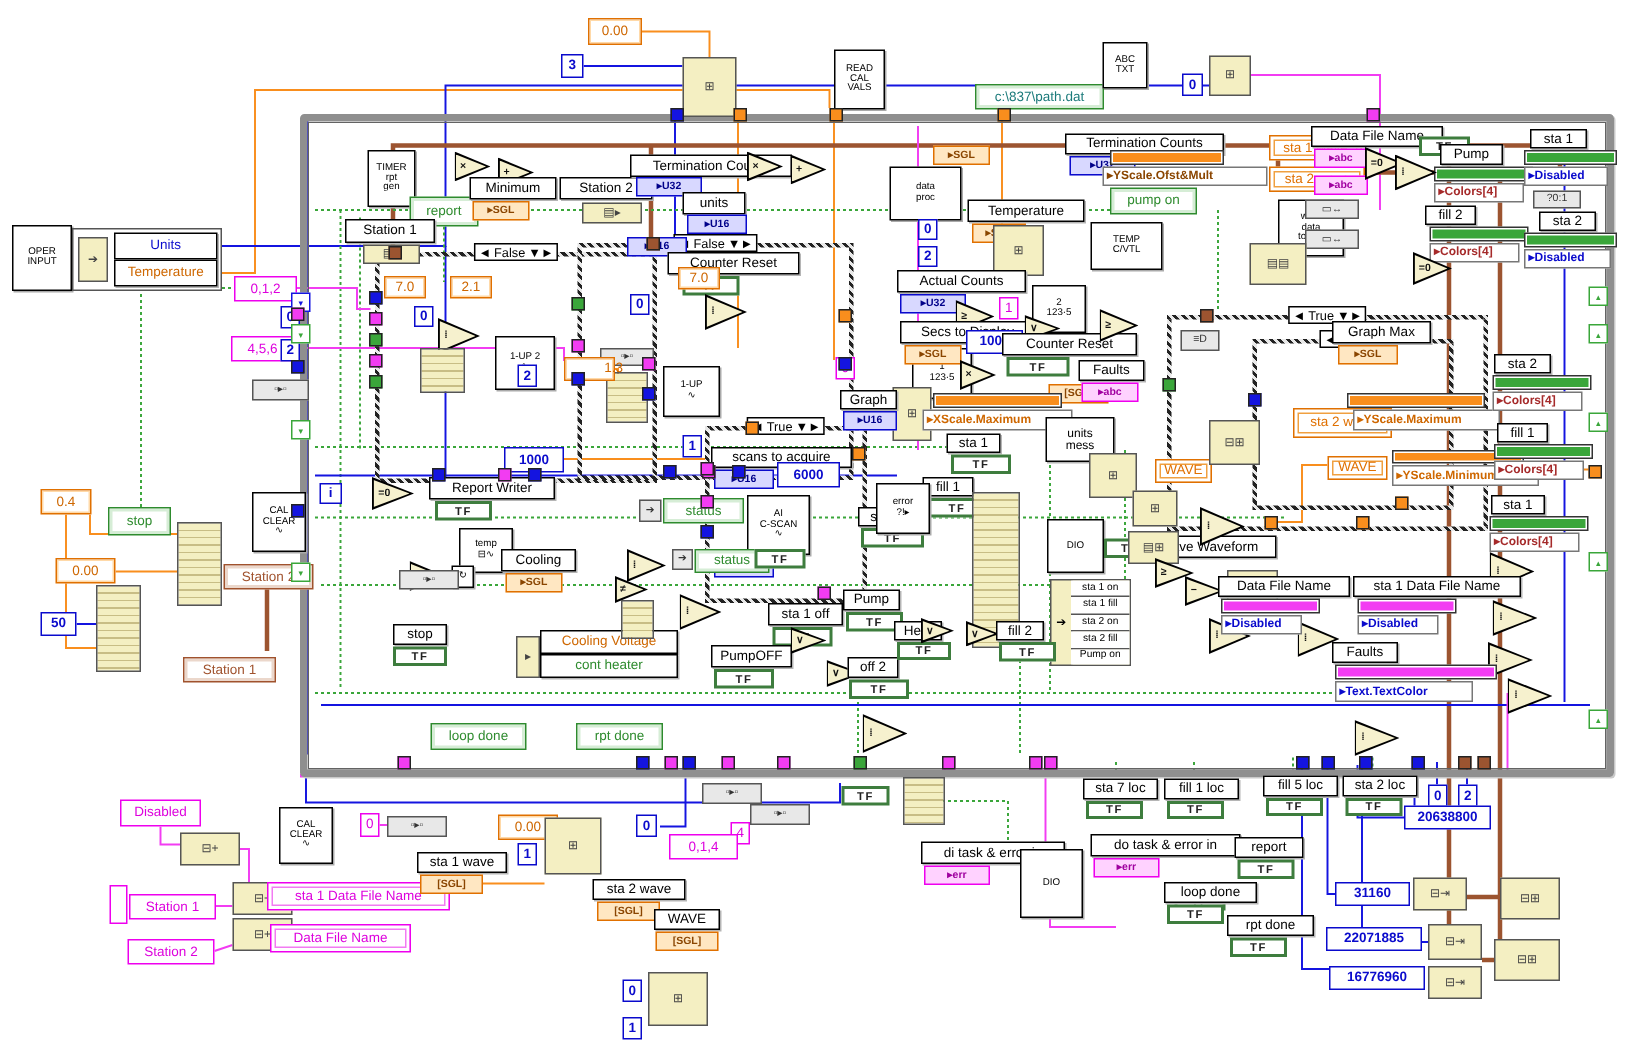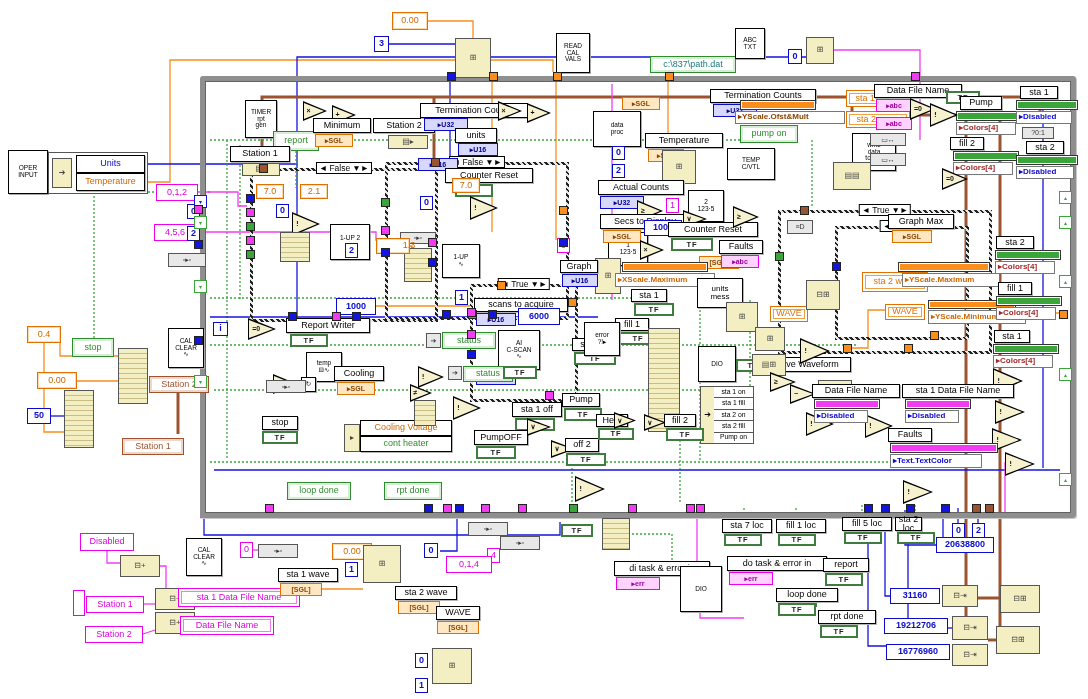--- a/index.html
+++ b/index.html
@@ -576,21 +576,21 @@
       </div>
       <div class="nd plb" style="left: 890px; top: 454px; width: 92px; height: 14px; color: rgb(10, 10, 204);">▸Text.TextColor</div>
       <div class="nd tf" style="left: 561px; top: 524px; width: 32px; height: 13px;">TF</div>
       <div class="nd stk" style="left: 602px; top: 518px; width: 28px; height: 32px;"></div>
       <div class="nd lbl" style="left: 722px; top: 519px; width: 50px; height: 14px;">sta 7 loc</div>
       <div class="nd tf" style="left: 724px; top: 534px; width: 38px; height: 12px;">TF</div>
       <div class="nd lbl" style="left: 776px; top: 519px; width: 50px; height: 14px;">fill 1 loc</div>
       <div class="nd tf" style="left: 778px; top: 534px; width: 38px; height: 12px;">TF</div>
       <div class="nd lbl" style="left: 842px; top: 517px; width: 50px; height: 14px;">fill 5 loc</div>
       <div class="nd tf" style="left: 844px; top: 532px; width: 38px; height: 12px;">TF</div>
-      <div class="nd lbl" style="left: 895px; top: 517px; width: 27px; height: 14px;">sta 2 loc</div>
+      <div class="nd lbl" style="left: 895px; top: 517px; width: 50px; height: 14px;">sta 2 loc</div>
       <div class="nd tf" style="left: 897px; top: 532px; width: 38px; height: 12px;">TF</div>
       <div class="nd bl" style="left: 952px; top: 523px; width: 13px; height: 15px;">0</div>
       <div class="nd bl" style="left: 972px; top: 523px; width: 13px; height: 15px;">2</div>
       <div class="nd bl" style="left: 936px; top: 537px; width: 58px; height: 16px;">20638800</div>
       <div class="nd lbl" style="left: 614px; top: 561px; width: 96px; height: 15px;">di task &amp; error in</div>
       <div class="nd loc p" style="left: 616px; top: 577px; width: 44px; height: 13px;">▸err</div>
       <div class="nd vi" style="left: 680px; top: 566px; width: 42px; height: 46px;">DIO</div>
       <div class="nd lbl" style="left: 727px; top: 556px; width: 100px; height: 15px;">do task &amp; error in</div>
       <div class="nd loc p" style="left: 729px; top: 572px; width: 44px; height: 13px;">▸err</div>
       <div class="nd tf" style="left: 783px; top: 594px; width: 34px; height: 13px;">TF</div>
@@ -626,21 +626,21 @@
       <div class="nd pk" style="left: 446px; top: 556px; width: 46px; height: 17px;">0,1,4</div>
       <div class="nd lbl" style="left: 395px; top: 586px; width: 62px; height: 14px;">sta 2 wave</div>
       <div class="nd loc o" style="left: 398px; top: 601px; width: 42px; height: 13px;">[SGL]</div>
       <div class="nd lbl" style="left: 436px; top: 606px; width: 44px; height: 14px;">WAVE</div>
       <div class="nd loc o" style="left: 437px; top: 621px; width: 42px; height: 13px;">[SGL]</div>
       <div class="nd ic" style="left: 432px; top: 648px; width: 40px; height: 36px;">⊞</div>
       <div class="nd bl" style="left: 415px; top: 653px; width: 13px; height: 15px;">0</div>
       <div class="nd bl" style="left: 415px; top: 678px; width: 13px; height: 15px;">1</div>
       <div class="nd bl" style="left: 890px; top: 588px; width: 50px; height: 16px;">31160</div>
       <div class="nd ic" style="left: 942px; top: 585px; width: 36px; height: 22px;">⊟⇥</div>
-      <div class="nd bl" style="left: 884px; top: 618px; width: 64px; height: 16px;">19212706</div>
+      <div class="nd bl" style="left: 884px; top: 618px; width: 64px; height: 16px;">22071885</div>
       <div class="nd ic" style="left: 952px; top: 616px; width: 36px; height: 24px;">⊟⇥</div>
       <div class="nd bl" style="left: 886px; top: 644px; width: 64px; height: 16px;">16776960</div>
       <div class="nd ic" style="left: 952px; top: 644px; width: 36px; height: 22px;">⊟⇥</div>
       <div class="nd ic" style="left: 1000px; top: 585px; width: 40px; height: 28px;">⊟⊞</div>
       <div class="nd ic" style="left: 996px; top: 626px; width: 44px; height: 28px;">⊟⊞</div>
       <div class="sq" style="left: 447px; top: 72px; width: 7px; height: 7px; background: rgb(20, 20, 224); color: rgb(20, 20, 224); border-color: rgb(34, 34, 34);"></div>
       <div class="sq" style="left: 489px; top: 72px; width: 7px; height: 7px; background: rgb(249, 142, 29); color: rgb(249, 142, 29); border-color: rgb(34, 34, 34);"></div>
       <div class="sq" style="left: 553px; top: 72px; width: 7px; height: 7px; background: rgb(249, 142, 29); color: rgb(249, 142, 29); border-color: rgb(34, 34, 34);"></div>
       <div class="sq" style="left: 665px; top: 72px; width: 7px; height: 7px; background: rgb(249, 142, 29); color: rgb(249, 142, 29); border-color: rgb(34, 34, 34);"></div>
       <div class="sq" style="left: 911px; top: 72px; width: 7px; height: 7px; background: rgb(242, 60, 242); color: rgb(242, 60, 242); border-color: rgb(34, 34, 34);"></div>

